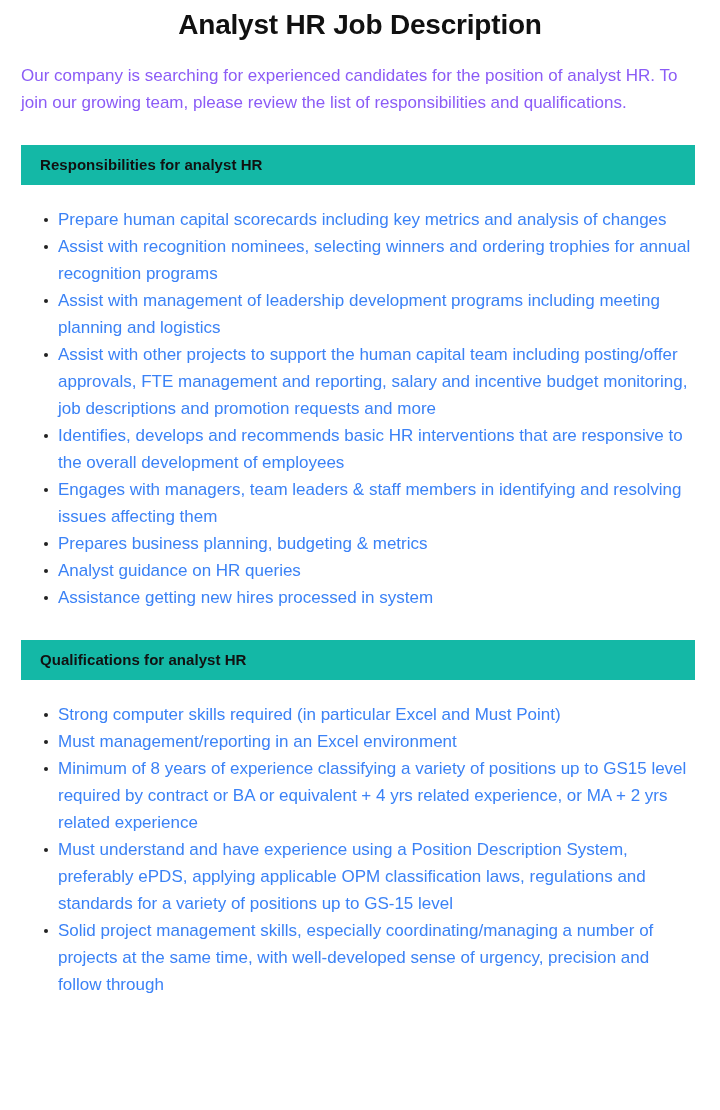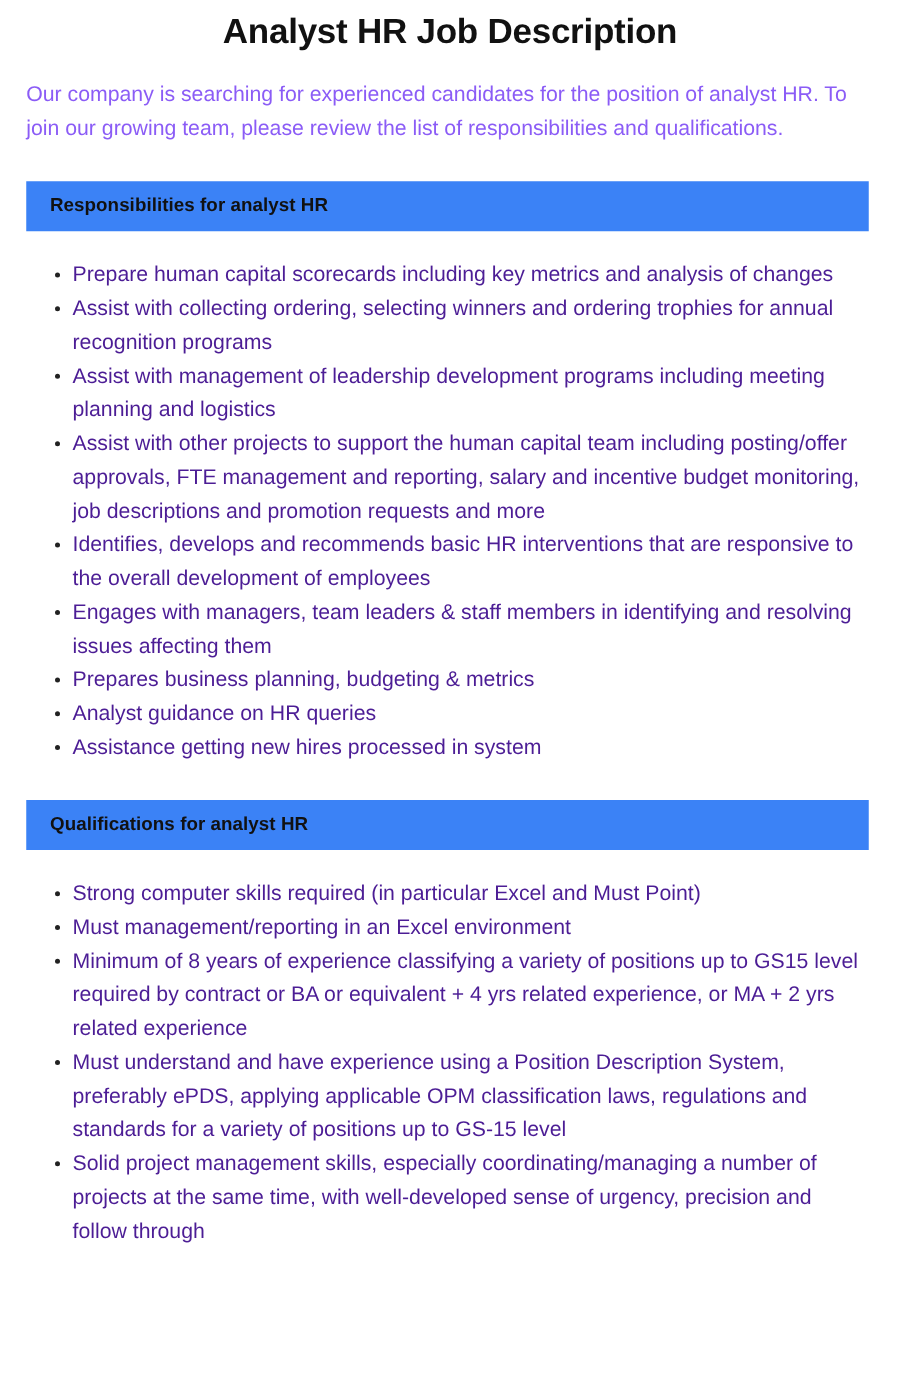--- a/index.html
+++ b/index.html
@@ -36,21 +36,21 @@
   .intro {
     margin: 0;
     padding: 20px 25px 0 21px;
     font-size: 17px;
     line-height: 27px;
     color: #8b5cf6;
     font-weight: normal;
   }
   .section-band {
     margin: 29px 25px 0 21px;
-    background: #3b82f6;
+    background: #14b8a6;
     height: 40px;
     display: flex;
     align-items: center;
     box-sizing: border-box;
     padding: 0 0 0 19px;
   }
   .section-band-title {
     font-size: 15px;
     line-height: 18px;
     font-weight: bold;
@@ -59,21 +59,21 @@
   }
   ul.bullets {
     margin: 0;
     padding: 21px 25px 0 44px;
     list-style: none;
   }
   ul.bullets li {
     position: relative;
     font-size: 17px;
     line-height: 27px;
-    color: #4c1d95;
+    color: #3b82f6;
     padding-left: 14px;
     margin: 0;
   }
   ul.bullets li::before {
     content: "";
     position: absolute;
     left: 0;
     top: 12px;
     width: 4px;
     height: 4px;
@@ -95,21 +95,21 @@
   <h1 class="doc-title">Analyst HR Job Description</h1>
 
   <p class="intro">Our company is searching for experienced candidates for the position of analyst HR. To join our growing team, please review the list of responsibilities and qualifications.</p>
 
   <div class="section-block">
     <div class="section-band">
       <span class="section-band-title">Responsibilities for analyst HR</span>
     </div>
     <ul class="bullets" id="list-0">
         <li><span class="bullet-text">Prepare human capital scorecards including key metrics and analysis of changes</span></li>
-        <li><span class="bullet-text">Assist with collecting ordering, selecting winners and ordering trophies for annual recognition programs</span></li>
+        <li><span class="bullet-text">Assist with recognition nominees, selecting winners and ordering trophies for annual recognition programs</span></li>
         <li><span class="bullet-text">Assist with management of leadership development programs including meeting planning and logistics</span></li>
         <li><span class="bullet-text">Assist with other projects to support the human capital team including posting/offer approvals, FTE management and reporting, salary and incentive budget monitoring, job descriptions and promotion requests and more</span></li>
         <li><span class="bullet-text">Identifies, develops and recommends basic HR interventions that are responsive to the overall development of employees</span></li>
         <li><span class="bullet-text">Engages with managers, team leaders &amp; staff members in identifying and resolving issues affecting them</span></li>
         <li><span class="bullet-text">Prepares business planning, budgeting &amp; metrics</span></li>
         <li><span class="bullet-text">Analyst guidance on HR queries</span></li>
         <li><span class="bullet-text">Assistance getting new hires processed in system</span></li>
       </ul>
   </div>
 

